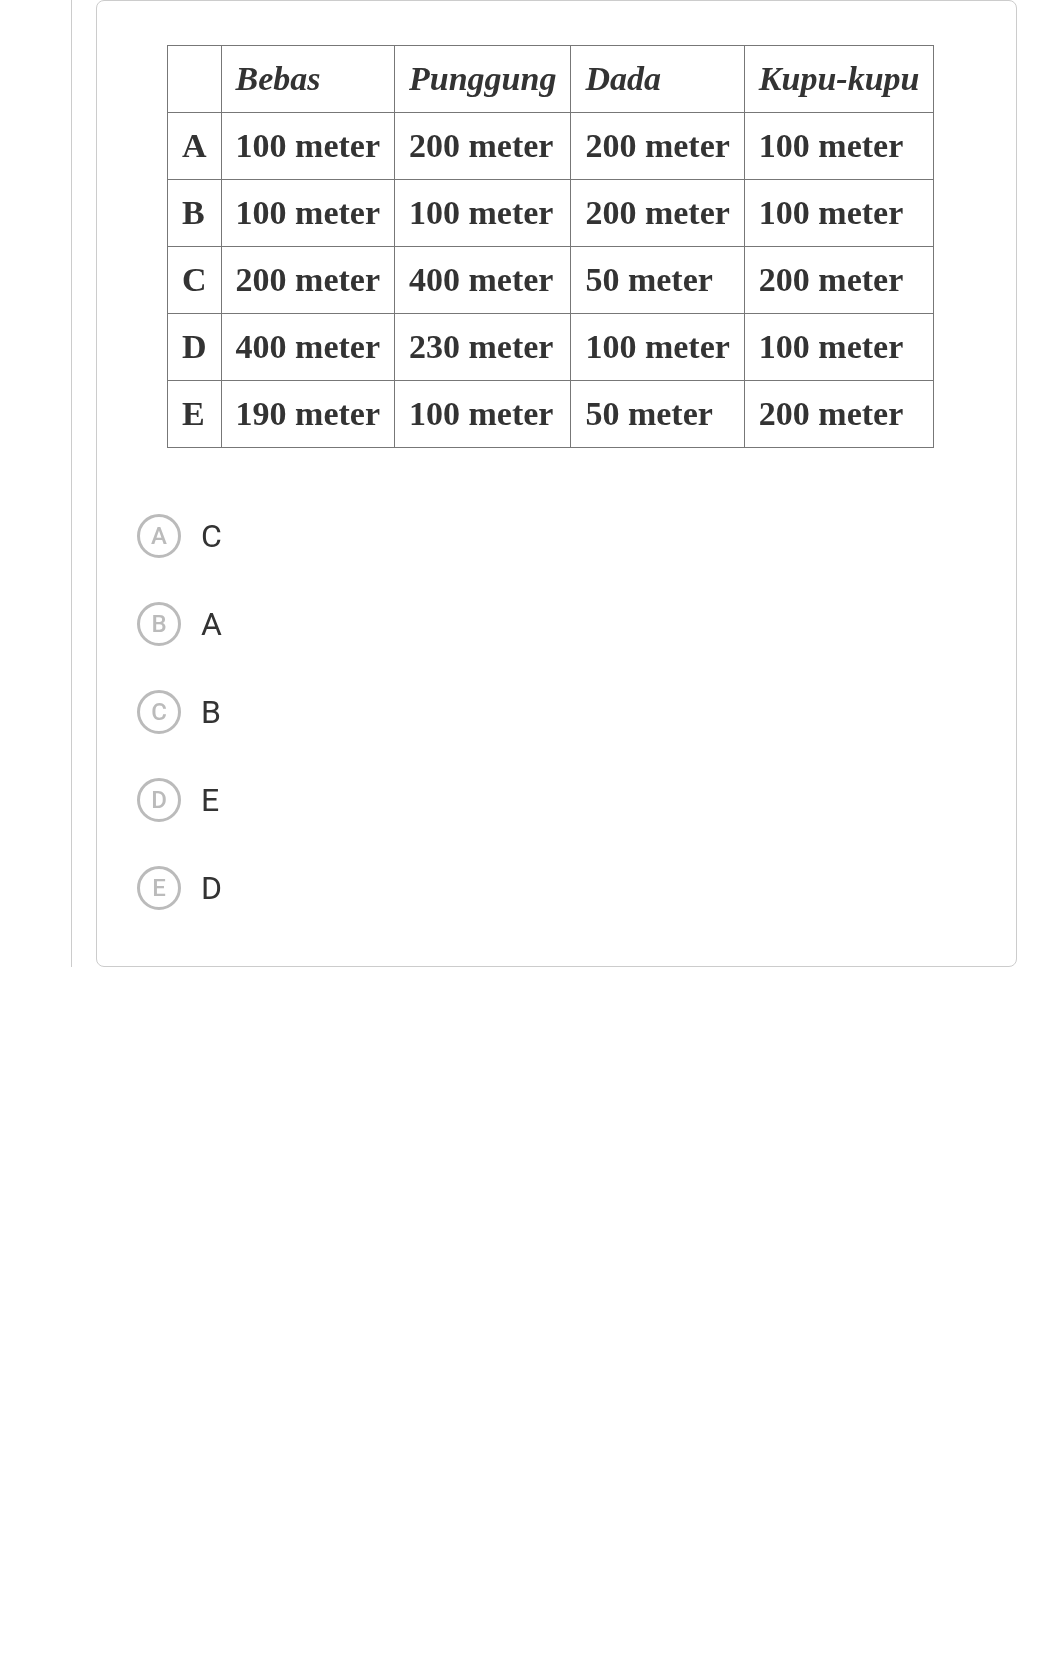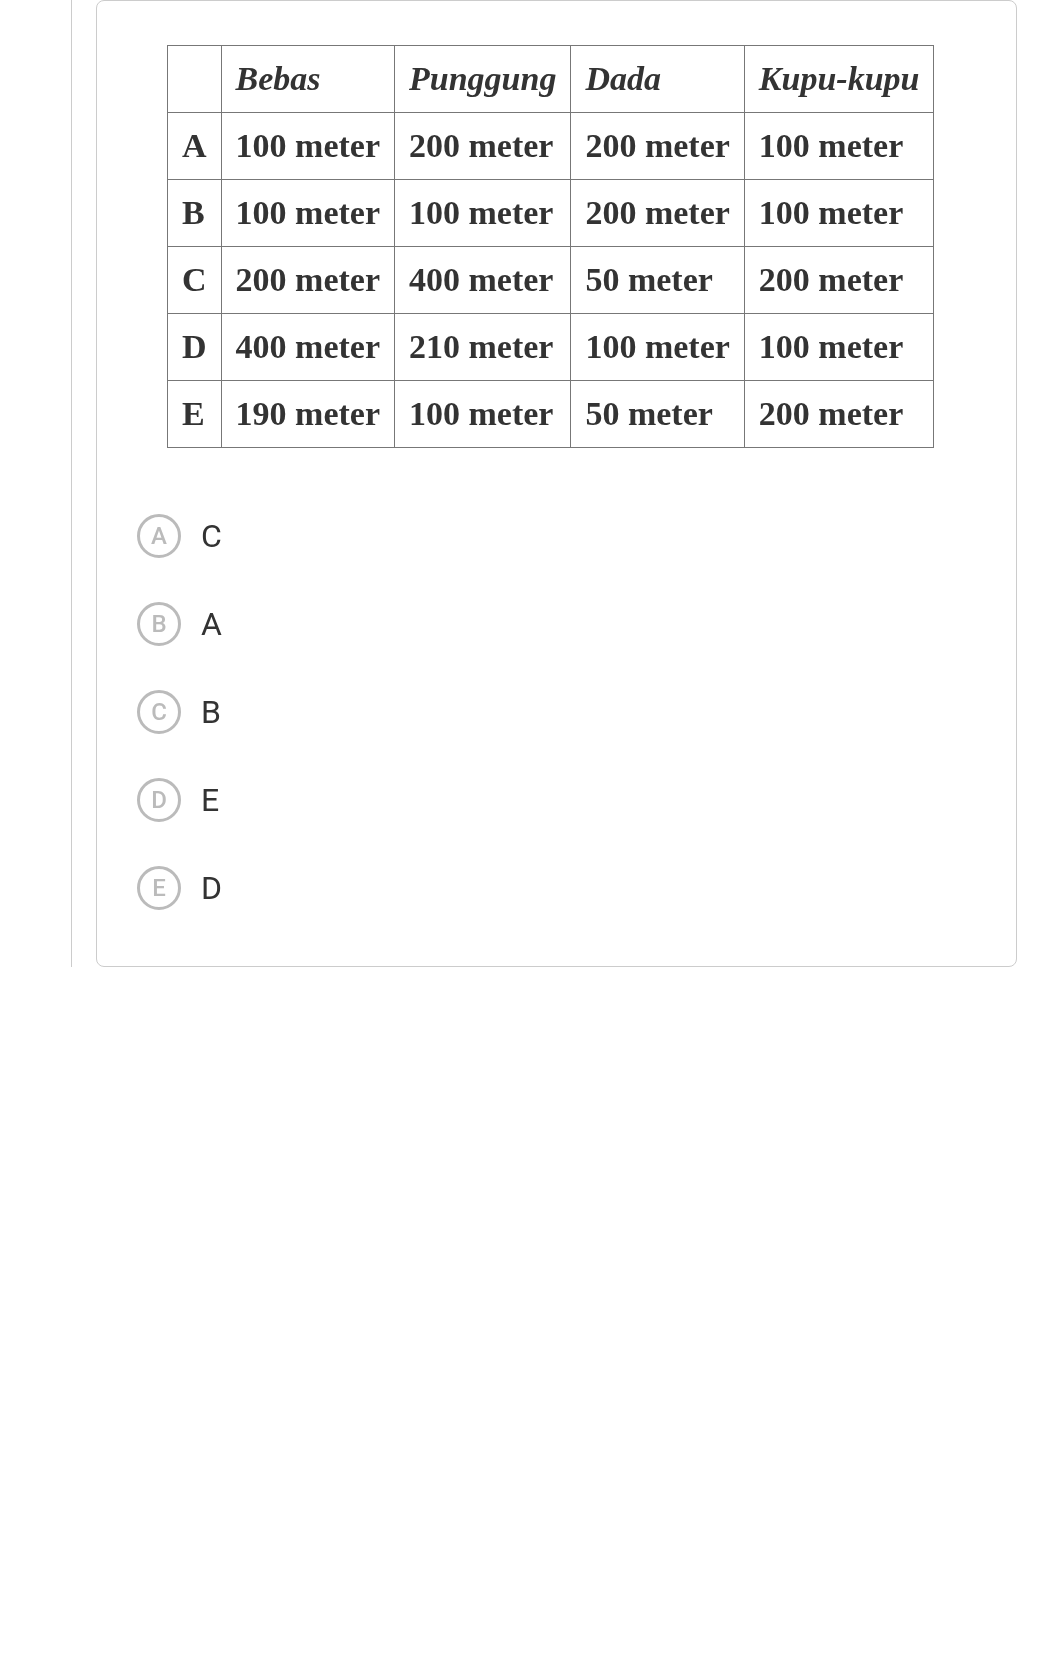--- a/index.html
+++ b/index.html
@@ -122,21 +122,21 @@
         <tr>
           <td class="rowlabel">C</td>
           <td>200 meter</td>
           <td>400 meter</td>
           <td>50 meter</td>
           <td>200 meter</td>
         </tr>
         <tr>
           <td class="rowlabel">D</td>
           <td>400 meter</td>
-          <td>210 meter</td>
+          <td>230 meter</td>
           <td>100 meter</td>
           <td>100 meter</td>
         </tr>
         <tr>
           <td class="rowlabel">E</td>
           <td>190 meter</td>
           <td>100 meter</td>
           <td>50 meter</td>
           <td>200 meter</td>
         </tr>

